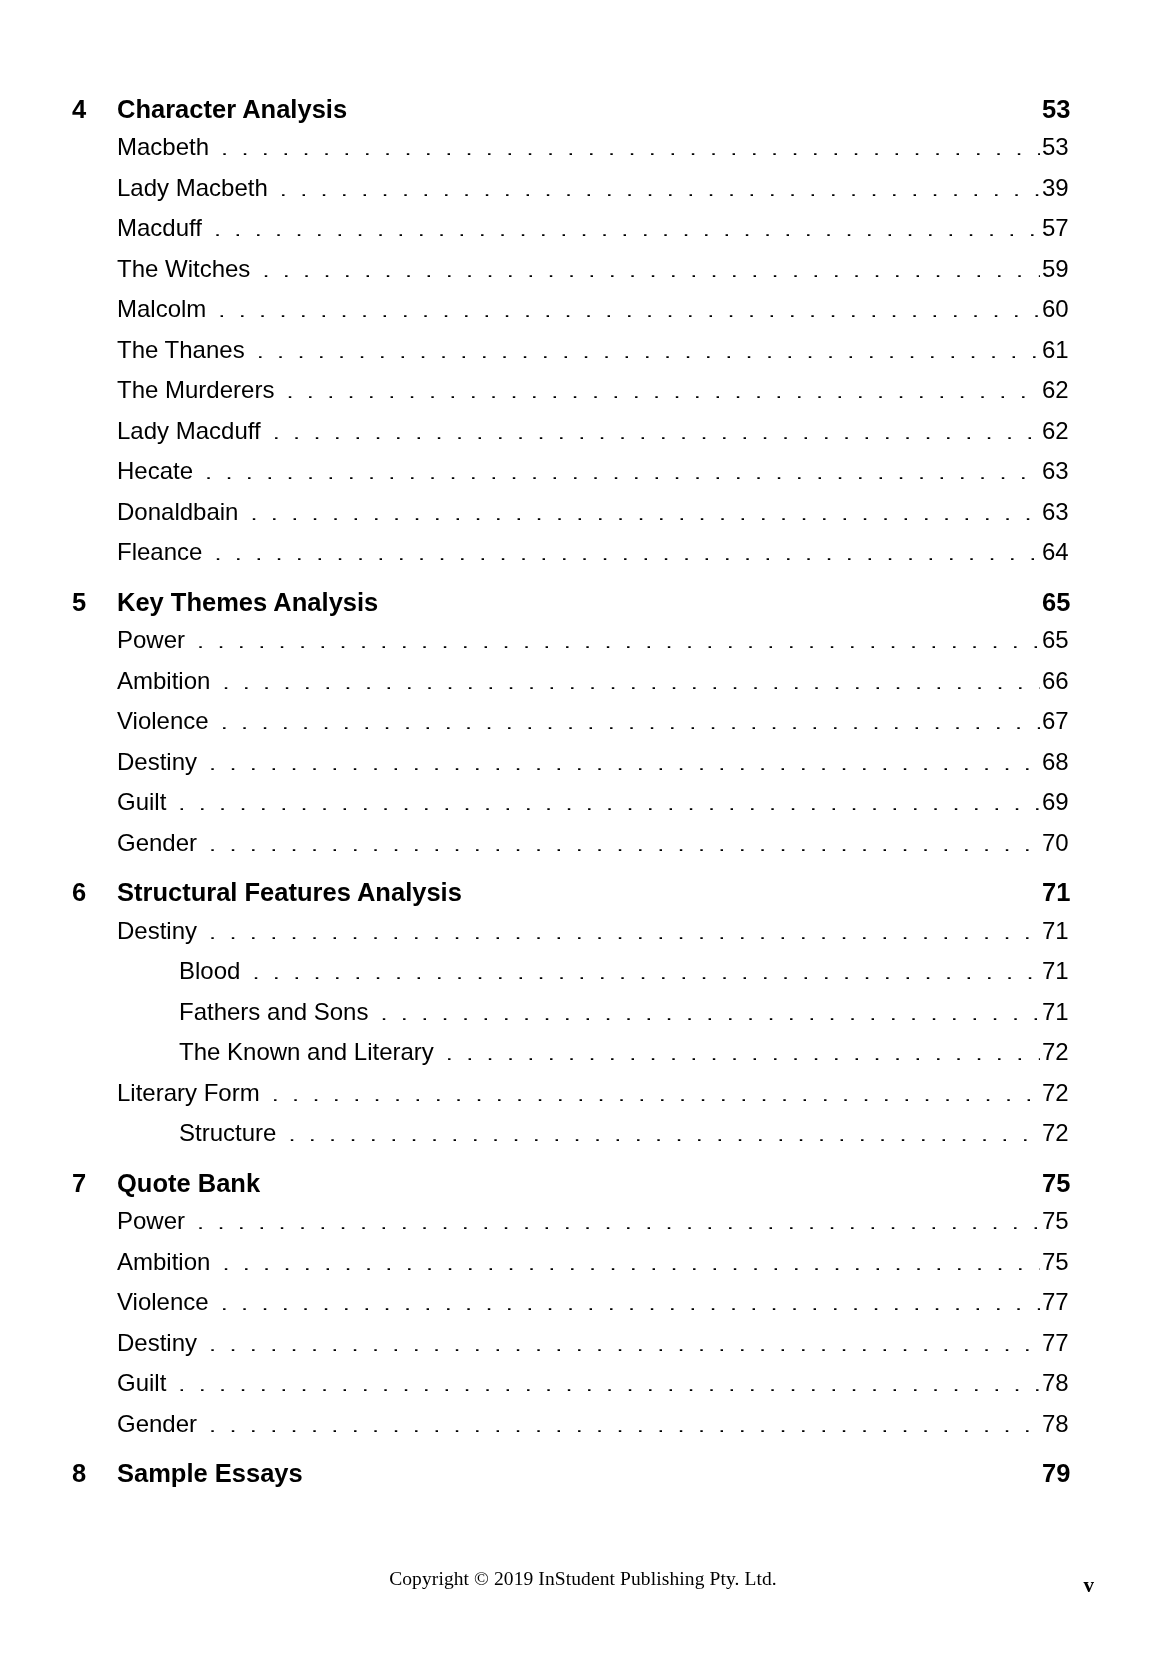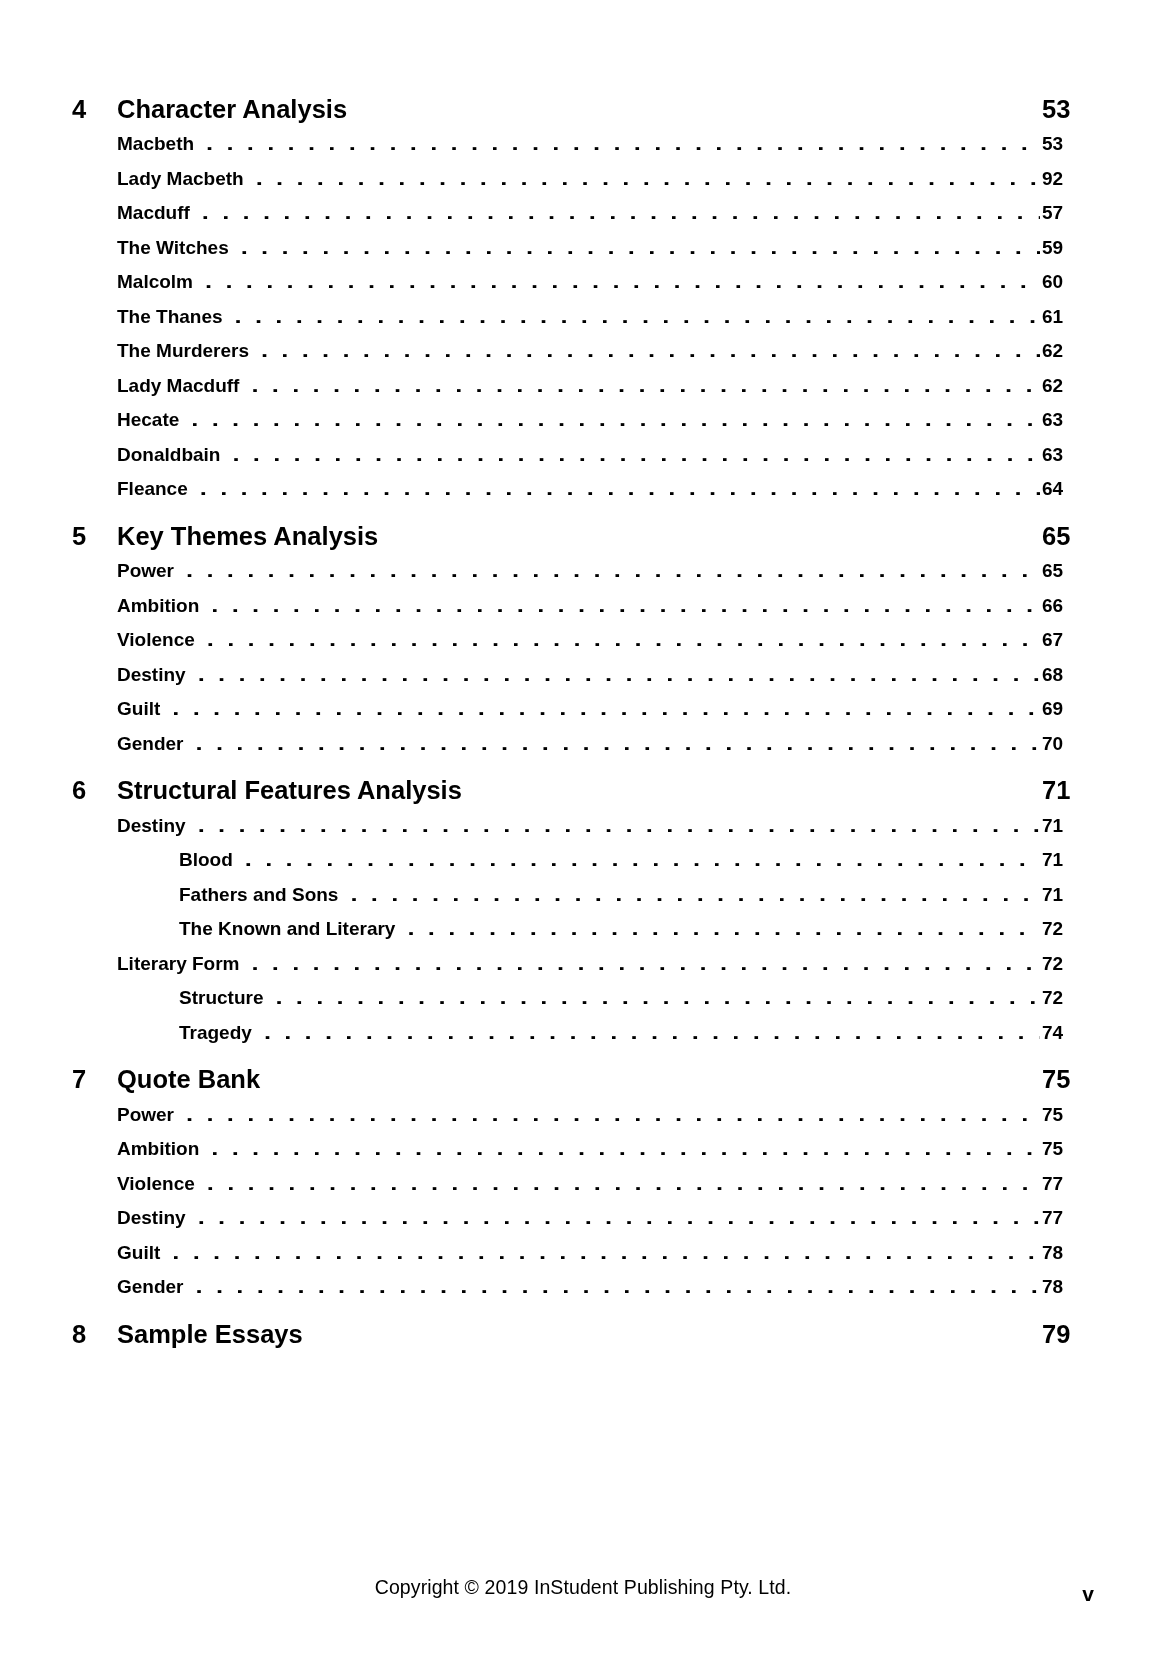--- a/index.html
+++ b/index.html
@@ -36,22 +36,22 @@
     font-weight: bold;
     font-size: 25.5px;
     margin-top: 21px;
     margin-bottom: 9px;
   }
   .entry.chapter:first-child {
     margin-top: 0;
   }
 
   .entry.item {
-    font-size: 19px;
-    font-weight: bold;
+    font-size: 24px;
+    font-weight: normal;
     margin-bottom: 12.5px;
   }
 
   .num-col {
     width: 45px;
     flex: 0 0 45px;
     text-align: left;
   }
 
   .title {
@@ -95,22 +95,23 @@
   }
 
   .entry.chapter .leader::before {
     content: "";
   }
 
   .footer {
     position: absolute;
     left: 0;
     right: 0;
-    bottom: 48px;
+    bottom: 56px;
     height: 30px;
+    font-family: Liberation Serif, serif;
   }
   .footer-copy {
     position: absolute;
     left: 0;
     right: 0;
     text-align: center;
     font-size: 19.5px;
     letter-spacing: 0.1px;
   }
   .footer-page {
@@ -136,21 +137,21 @@
       <div class="entry item lvl1">
         <span class="num-col"></span>
         <span class="title">Macbeth</span>
         <span class="leader"></span>
         <span class="pagenum">53</span>
       </div>
       <div class="entry item lvl1">
         <span class="num-col"></span>
         <span class="title">Lady Macbeth</span>
         <span class="leader"></span>
-        <span class="pagenum">92</span>
+        <span class="pagenum">39</span>
       </div>
       <div class="entry item lvl1">
         <span class="num-col"></span>
         <span class="title">Macduff</span>
         <span class="leader"></span>
         <span class="pagenum">57</span>
       </div>
       <div class="entry item lvl1">
         <span class="num-col"></span>
         <span class="title">The Witches</span>
@@ -275,26 +276,20 @@
         <span class="num-col"></span>
         <span class="title">Literary Form</span>
         <span class="leader"></span>
         <span class="pagenum">72</span>
       </div>
       <div class="entry item lvl2">
         <span class="num-col"></span>
         <span class="title">Structure</span>
         <span class="leader"></span>
         <span class="pagenum">72</span>
-      </div>
-      <div class="entry item lvl2">
-        <span class="num-col"></span>
-        <span class="title">Tragedy</span>
-        <span class="leader"></span>
-        <span class="pagenum">74</span>
       </div>
       <div class="entry chapter lvl1">
         <span class="num-col">7</span>
         <span class="title">Quote Bank</span>
         <span class="leader"></span>
         <span class="pagenum">75</span>
       </div>
       <div class="entry item lvl1">
         <span class="num-col"></span>
         <span class="title">Power</span>

